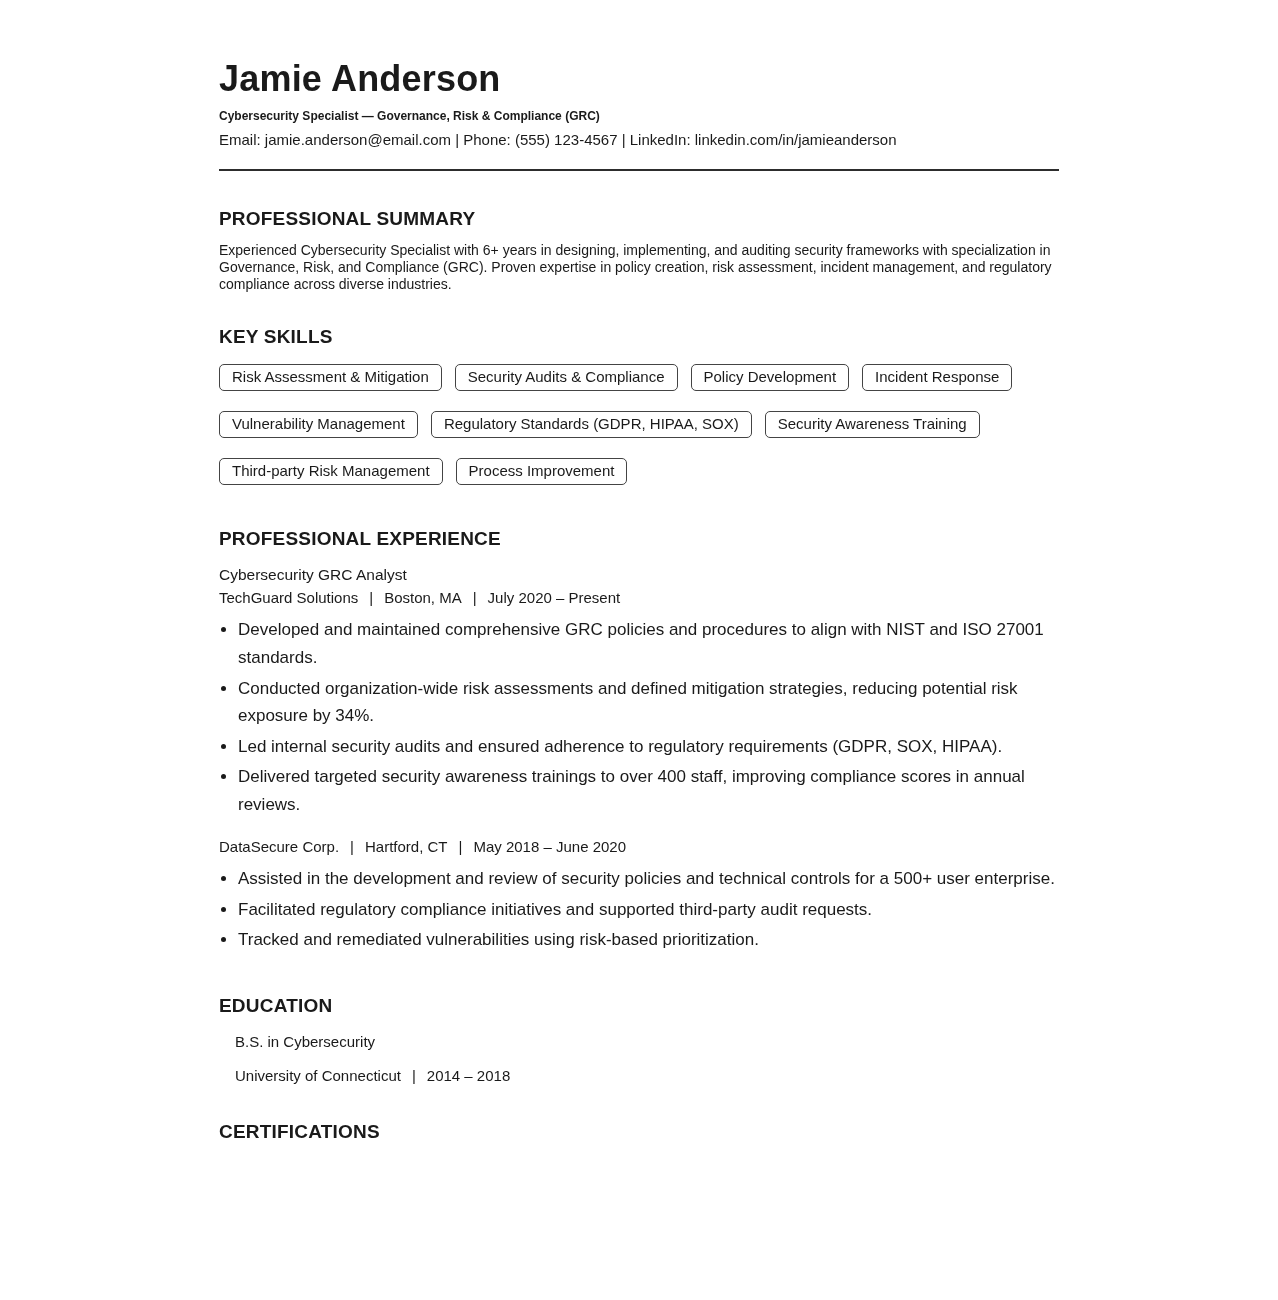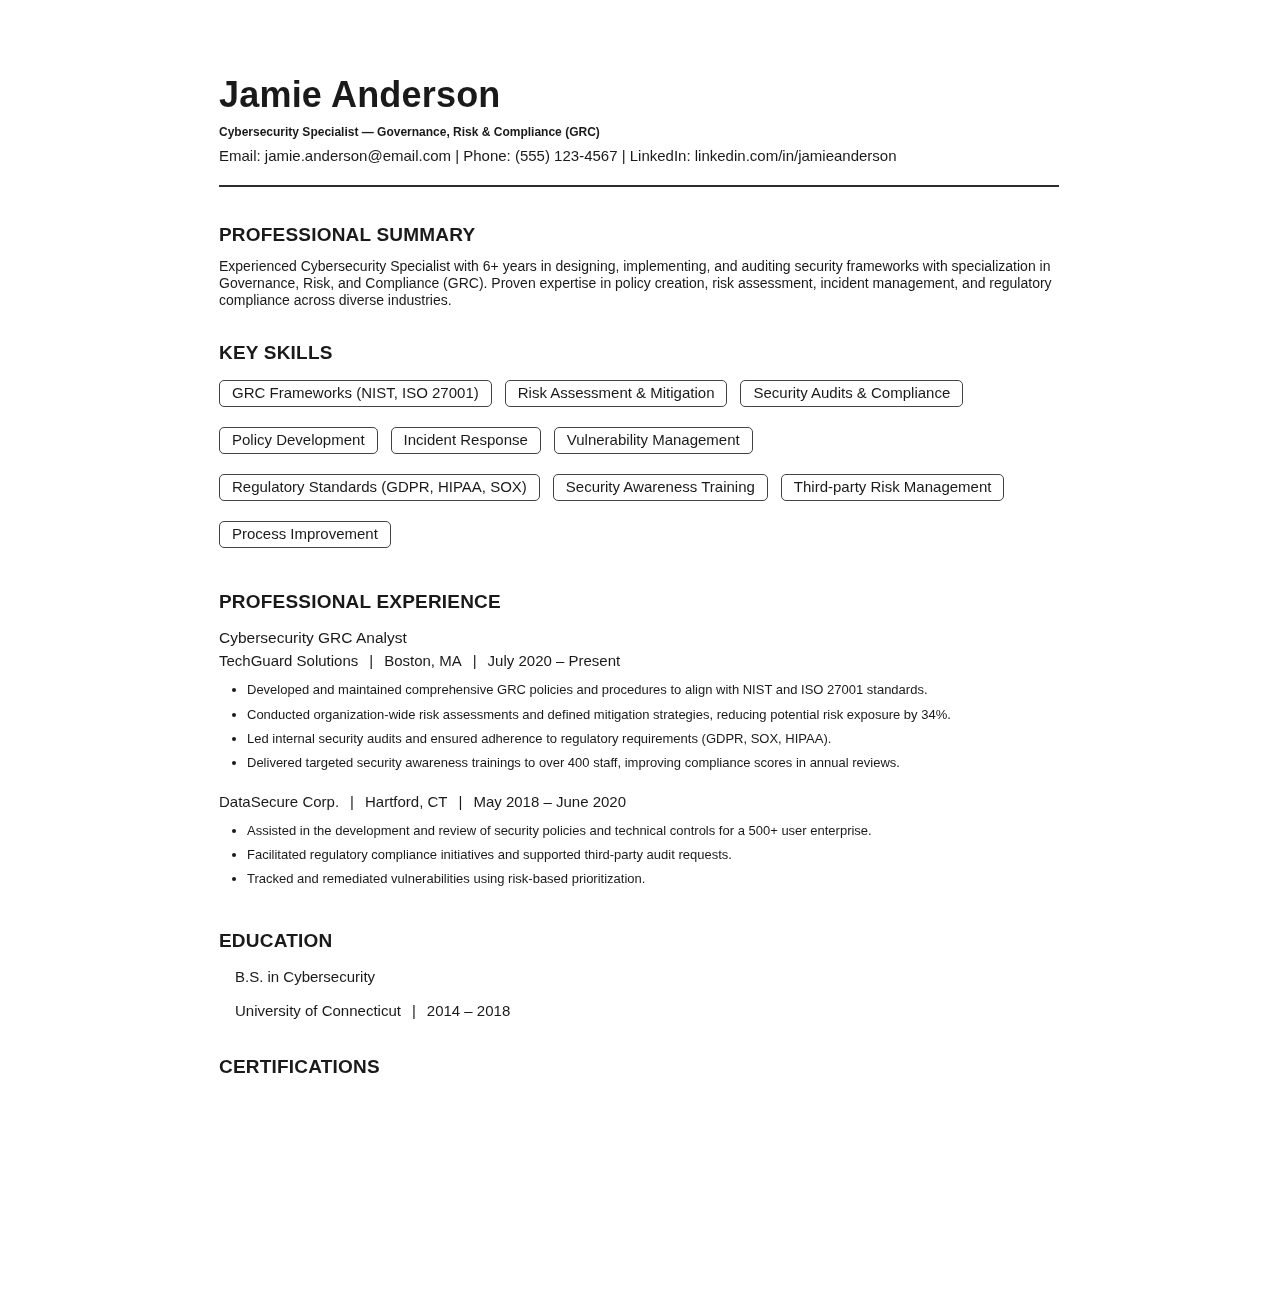--- a/index.html
+++ b/index.html
@@ -12,21 +12,21 @@
   .canvas {
     position: relative;
     width: 1278px;
     height: 1300px;
     background: #ffffff;
     overflow: hidden;
   }
   .page {
     position: absolute;
     left: 219px;
-    top: 76px;
+    top: 60px;
     width: 840px;
   }
   .name {
     font-size: 36px;
     font-weight: bold;
     line-height: 1.05;
     margin: 0 0 11px 0;
     letter-spacing: 0.2px;
   }
   .subtitle {
@@ -85,24 +85,23 @@
   .job-meta {
     font-size: 15px;
     margin: 0 0 4px 0;
   }
   .sep { margin: 0 11px; color: #1a1a1a; }
   ul.bullets {
     margin: 10px 0 20px 0;
     padding-left: 19px;
   }
   ul.bullets li {
-    font-size: 13px;
+    font-size: 17px;
     line-height: 1.62;
     margin-bottom: 3px;
-    margin-left: 9px;
     padding-left 2px;
   }
   .edu-line {
     font-size: 15px;
     line-height: 1.22;
     margin: 16px;
   }
 </style>
 </head>
 <body>
@@ -113,21 +112,20 @@
     <h1 class="name">Jamie Anderson</h1>
     <p class="subtitle">Cybersecurity Specialist — Governance, Risk &amp; Compliance (GRC)</p>
     <p class="contact">Email: jamie.anderson@email.com | Phone: (555) 123-4567 | LinkedIn: linkedin.com/in/jamieanderson</p>
     <hr class="divider">
 
     <h2 class="section-heading mt-summary">PROFESSIONAL SUMMARY</h2>
     <p class="summary-text">Experienced Cybersecurity Specialist with 6+ years in designing, implementing, and auditing security frameworks with specialization in Governance, Risk, and Compliance (GRC). Proven expertise in policy creation, risk assessment, incident management, and regulatory compliance across diverse industries.</p>
 
     <h2 class="section-heading mt-skills">KEY SKILLS</h2>
     <div class="badge-row">
-      <span class="badge">GRC Frameworks (NIST, ISO 27001)</span>
       <span class="badge">Risk Assessment &amp; Mitigation</span>
       <span class="badge">Security Audits &amp; Compliance</span>
       <span class="badge">Policy Development</span>
       <span class="badge">Incident Response</span>
       <span class="badge">Vulnerability Management</span>
       <span class="badge">Regulatory Standards (GDPR, HIPAA, SOX)</span>
       <span class="badge">Security Awareness Training</span>
       <span class="badge">Third-party Risk Management</span>
       <span class="badge">Process Improvement</span>
     </div>

